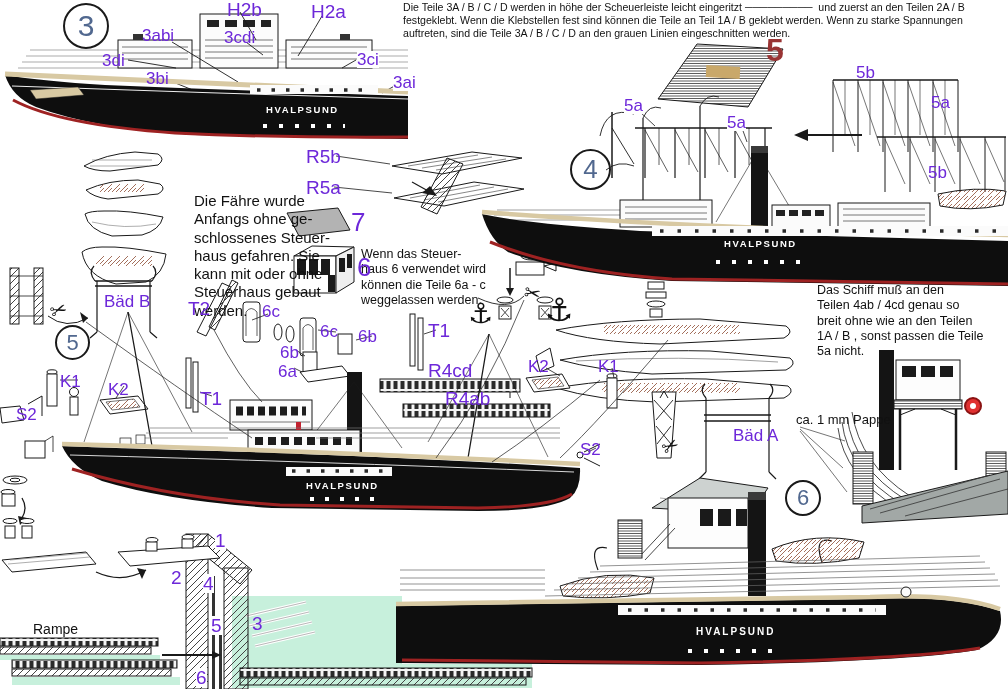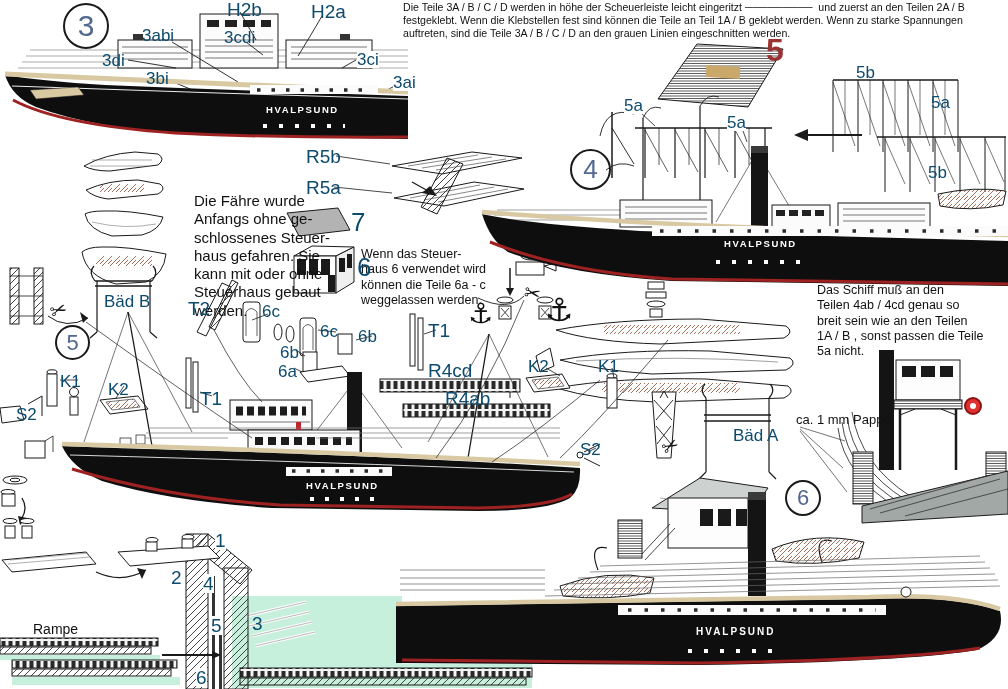--- a/index.html
+++ b/index.html
@@ -1,20 +1,20 @@
 <!DOCTYPE html>
 <html><head>
 <meta charset="utf-8">
 <style>
   html,body{margin:0;padding:0;background:#fff;}
   #sheet{position:relative;width:1008px;height:689px;background:#ffffff;overflow:hidden;
          font-family:"Liberation Sans",sans-serif;color:#111;}
   #art{position:absolute;left:0;top:0;}
   .note{position:absolute;white-space:pre;line-height:1.22;color:#111;}
-  .lbl{position:absolute;white-space:nowrap;line-height:1;color:#0c4a6e;font-size:17px;}
+  .lbl{position:absolute;white-space:nowrap;line-height:1;color:#6d28d9;font-size:17px;}
   .shipname{position:absolute;color:#fff;font-weight:bold;font-size:9.5px;letter-spacing:1.6px;
             line-height:1;white-space:nowrap;}
   .step{position:absolute;border:2px solid #1a1a1a;border-radius:50%;display:flex;
         align-items:center;justify-content:center;color:#51688f;background:transparent;}
   .icon{position:absolute;line-height:1;color:#111;font-family:"DejaVu Sans",sans-serif;}
   .wbg{background:#fff;}
 </style>
 </head>
 <body>
 
@@ -339,21 +339,21 @@
 haus gefahren. Sie
 kann mit oder ohne
 Steuerhaus gebaut
 werden.</div>
 <div class="note" style="left:361px;top:247px;font-size:12.5px;">Wenn das Steuer-
 haus 6 verwendet wird
 können die Teile 6a - c
 weggelassen werden.</div>
 <div class="note" style="left:817px;top:283px;font-size:12.5px;">Das Schiff muß an den
 Teilen 4ab / 4cd genau so
-breit sein wie an den Teilen
+breit ohne wie an den Teilen
 1A / B , sonst passen die Teile
 5a nicht.</div>
 <div class="note" style="left:796px;top:412px;font-size:13px;">ca. 1 mm Pappe</div>
 <div class="note" style="left:33px;top:621px;font-size:14px;">Rampe</div>
 
 <div class="step" style="left:63px;top:3px;width:42px;height:42px;font-size:30px;">3</div>
 <div class="step" style="left:570px;top:149px;width:37px;height:37px;font-size:26px;">4</div>
 <div class="step" style="left:55px;top:325px;width:31px;height:31px;font-size:22px;">5</div>
 <div class="step" style="left:785px;top:480px;width:32px;height:32px;font-size:22px;">6</div>
 

